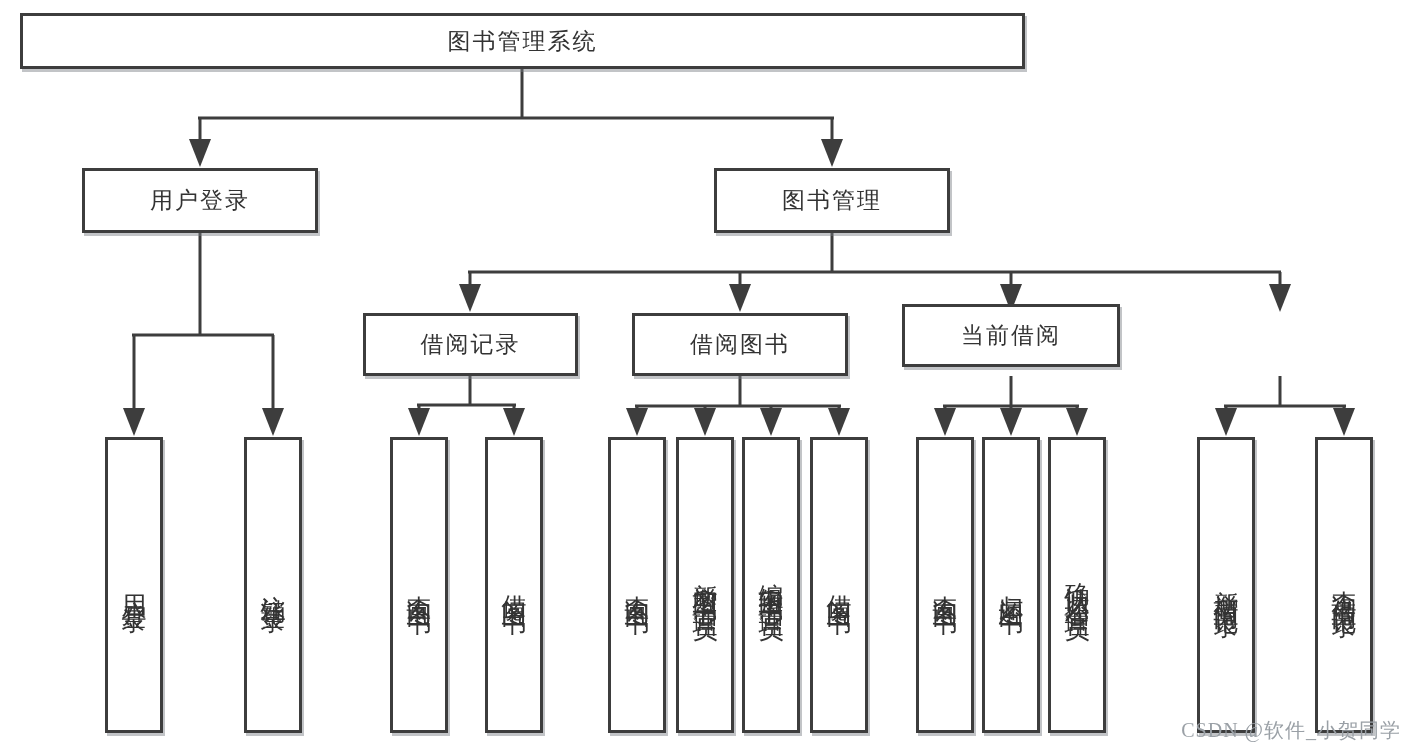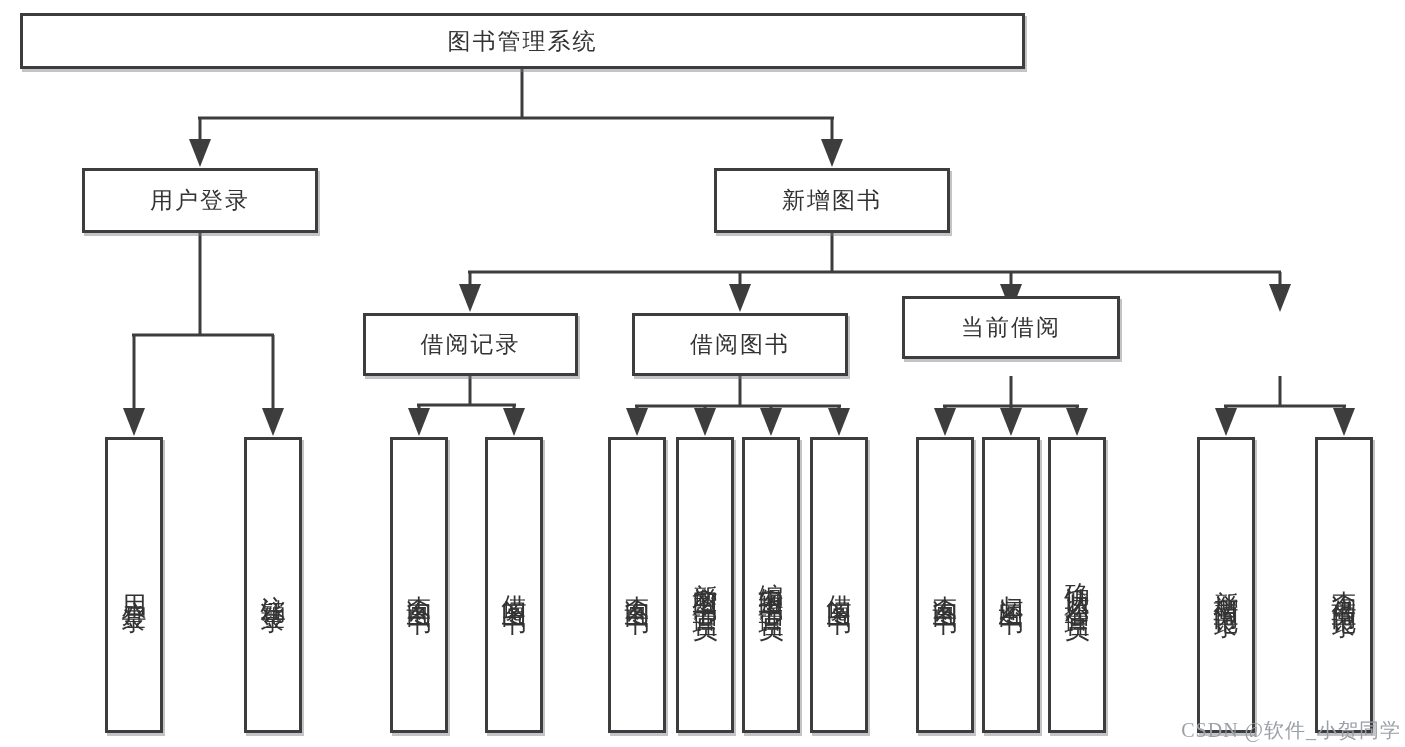--- a/index.html
+++ b/index.html
@@ -135,30 +135,30 @@
   </svg>
 
   <div class="box" style="left:20px;top:13px;width:1005px;height:56px">
     <span class="hlabel">图书管理系统</span>
   </div>
 
   <div class="box" style="left:82px;top:168px;width:236px;height:65px">
     <span class="hlabel">用户登录</span>
   </div>
   <div class="box" style="left:714px;top:168px;width:236px;height:65px">
-    <span class="hlabel">新增图书</span>
+    <span class="hlabel">图书管理</span>
   </div>
 
   <div class="box" style="left:363px;top:313px;width:215px;height:63px">
     <span class="hlabel">借阅记录</span>
   </div>
   <div class="box" style="left:632px;top:313px;width:216px;height:63px">
     <span class="hlabel">借阅图书</span>
   </div>
-  <div class="box" style="left:902px;top:296px;width:218px;height:63px">
+  <div class="box" style="left:902px;top:304px;width:218px;height:63px">
     <span class="hlabel">当前借阅</span>
   </div>
 
   <div class="box" style="left:105px;top:437px;width:58px;height:296px">
     <span class="vlabel">用户登录</span>
   </div>
   <div class="box" style="left:244px;top:437px;width:58px;height:296px">
     <span class="vlabel">注销登录</span>
   </div>
 

